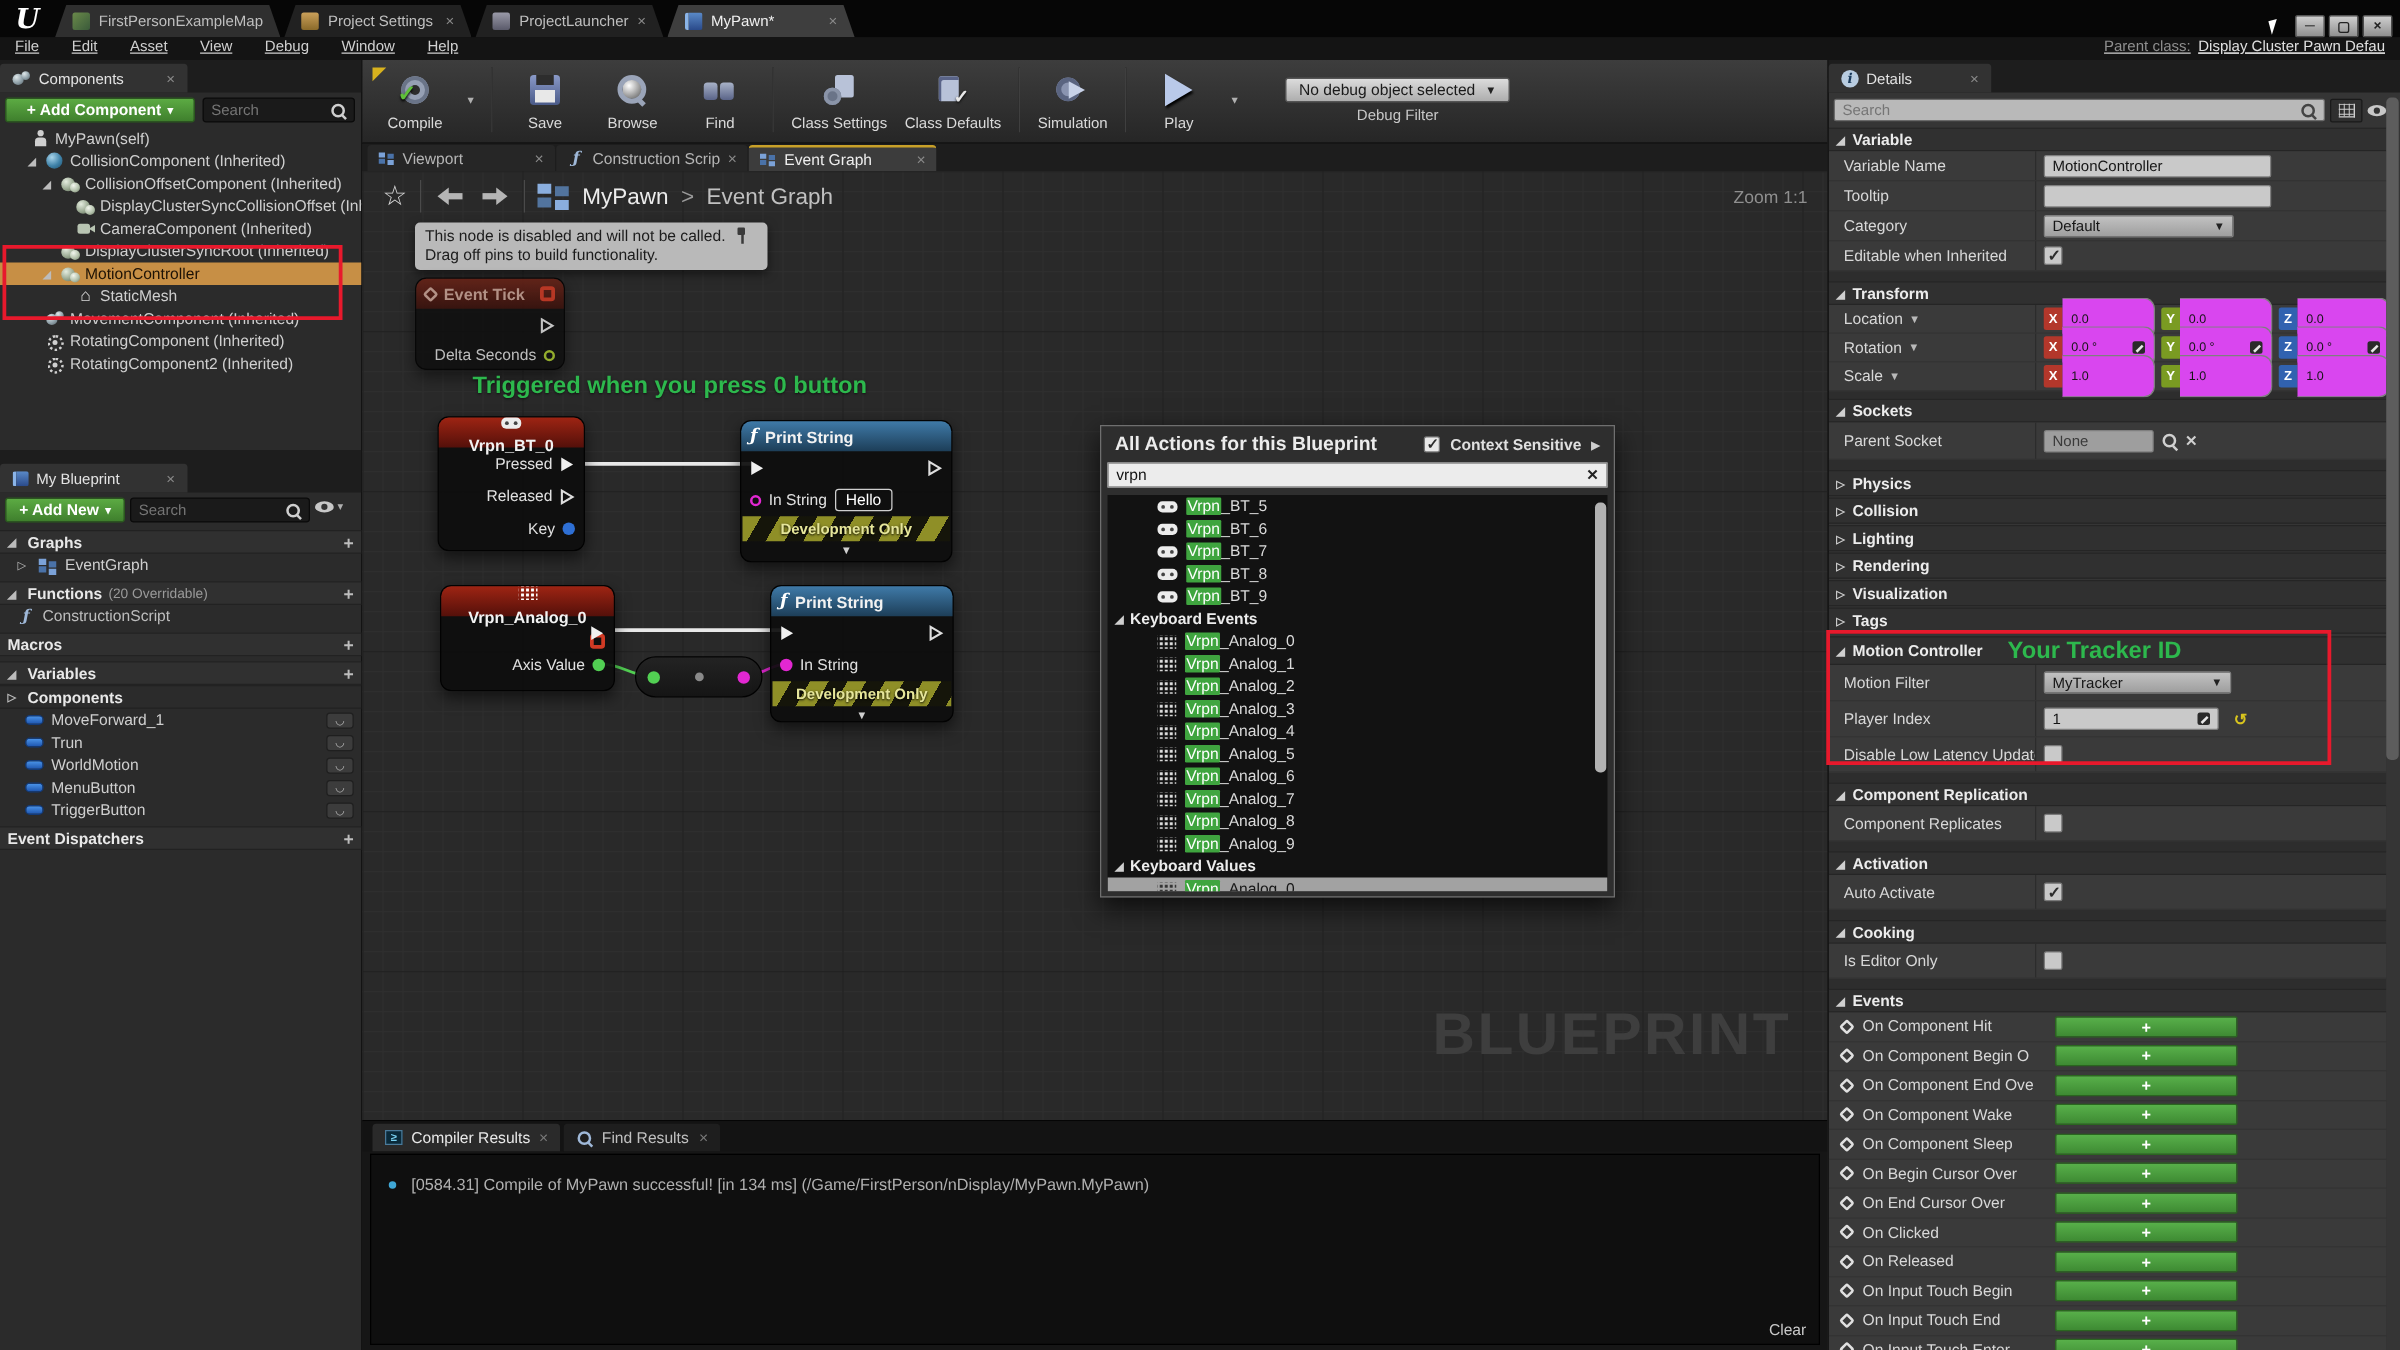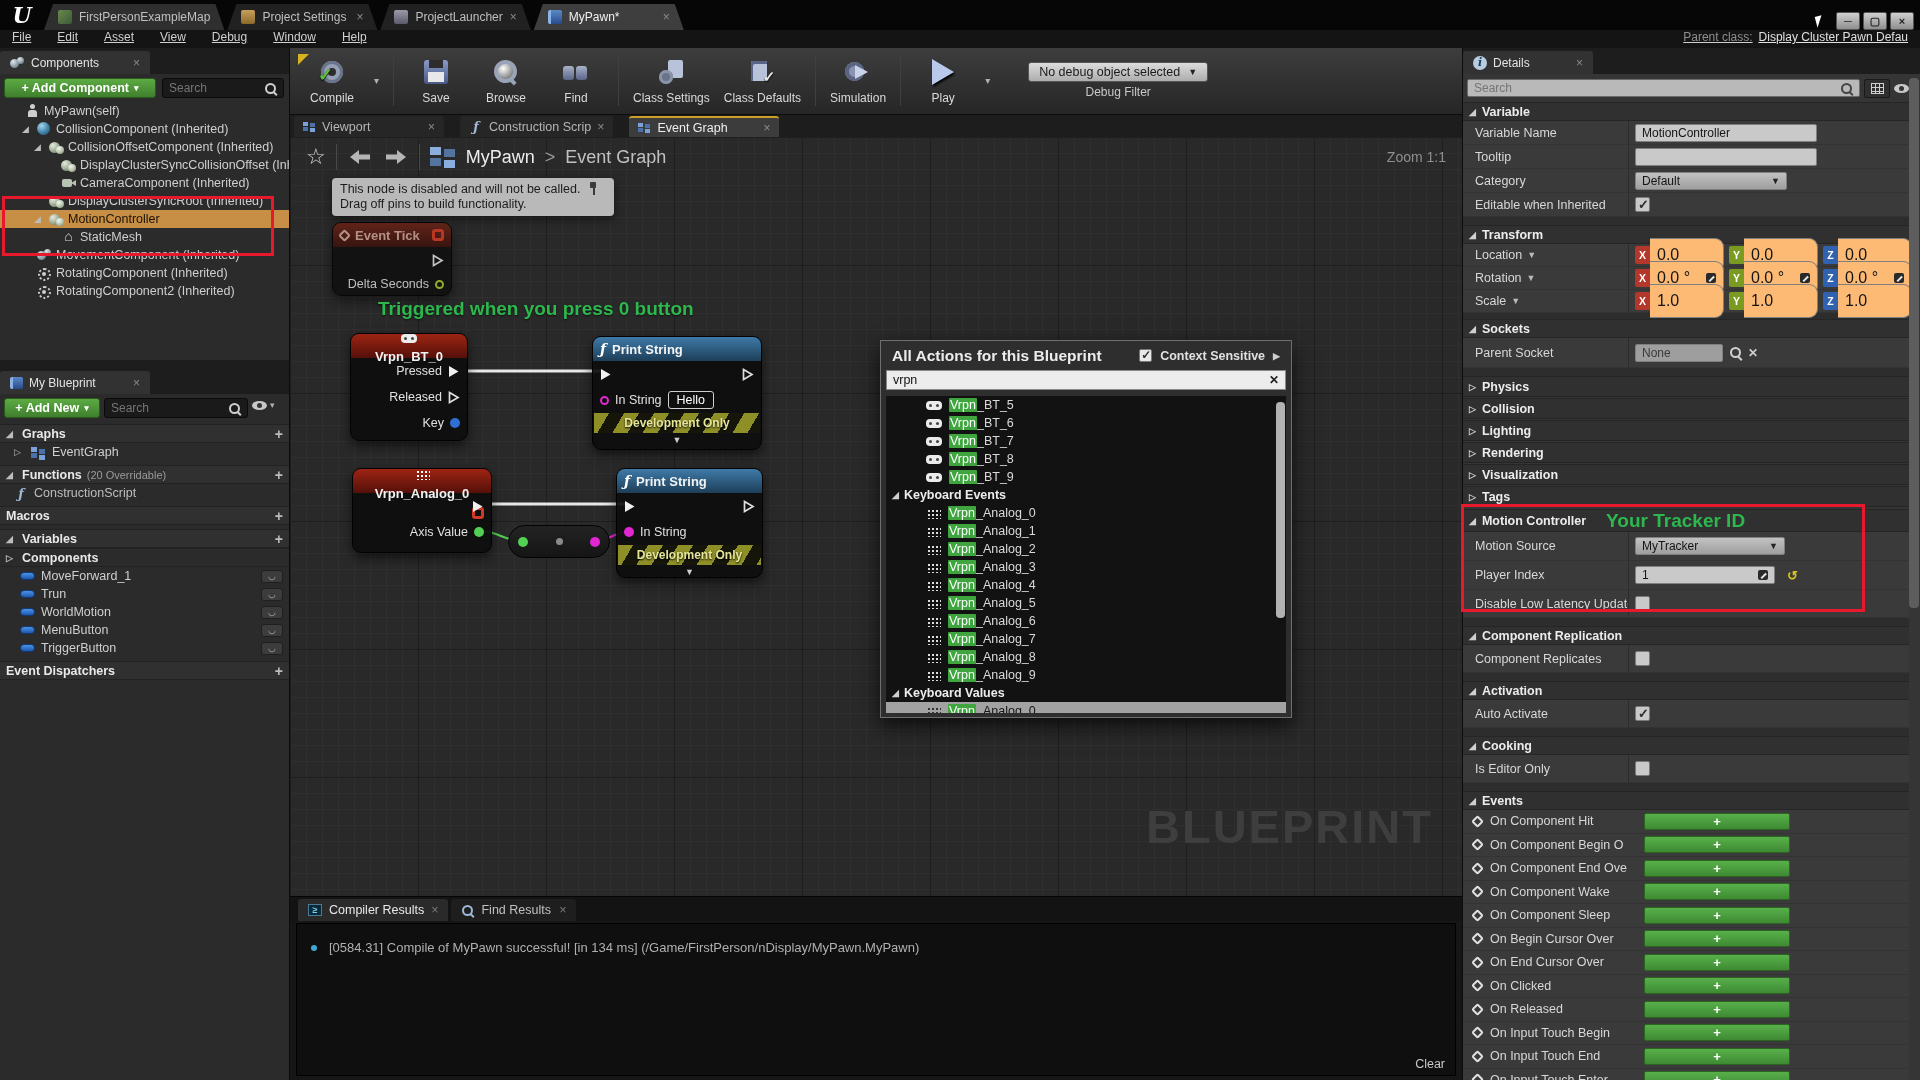--- a/index.html
+++ b/index.html
@@ -106,21 +106,21 @@
   .simic::before{content:"";position:absolute;left:0;top:2px;width:19px;height:19px;border-radius:50%;background:#8a94b0;box-shadow:0 0 0 4px #5a6480 inset;}
   .simic::after{content:"";position:absolute;left:10px;top:5px;border-top:7px solid transparent;border-bottom:7px solid transparent;border-left:13px solid #c8d2e8;}
   .playic{width:0;height:0;border-top:13px solid transparent;border-bottom:13px solid transparent;border-left:22px solid #b9c9e9;filter:drop-shadow(1px 2px 1px #000);}
   #debugfilter{margin-left:24px;display:flex;flex-direction:column;align-items:center;gap:3px;}
   .debugdd{background:linear-gradient(#dcdcdc,#adadad);border:1px solid #555;border-radius:3px;color:#1a1a1a;font-size:12.5px;padding:2px 10px;display:flex;gap:8px;align-items:center;}
   .debugdd .dda{font-size:9px;color:#222;}
   #dflabel{color:#c8c8c8;}
 
   
   #grapharea{left:290px;top:115px;width:1172px;height:781px;background:#232323;}
-  #gtabs{height:22px;background:#1d1d1d;display:flex;align-items:flex-end;gap:16px;padding-left:4px;}
+  #gtabs{height:22px;background:#1d1d1d;display:flex;align-items:flex-end;gap:1px;padding-left:4px;}
   .gtab{height:21px;display:flex;align-items:center;gap:6px;padding:0 9px;min-width:150px;background:#262626;color:#b5b5b5;border-radius:3px 3px 0 0;font-size:12.5px;}
   .gtab.active{background:#3c3c3c;color:#eee;border-top:2px solid #c8a028;}
   .gtab .x{margin-left:auto;color:#8a8a8a;}
   .minibp{width:13px;height:10px;position:relative;flex:none;}
   .minibp::before{content:"";position:absolute;left:0;top:0;width:5px;height:4px;background:#7ba2d8;box-shadow:7px 1px 0 #4a72a8,0 5px 0 #4a72a8,7px 6px 0 #7ba2d8;}
   #canvas{position:absolute;left:0;top:22px;width:1172px;height:759px;overflow:hidden;background-color:#292929;
     background-image:linear-gradient(#1e1e1e 1px,transparent 1px),linear-gradient(90deg,#1e1e1e 1px,transparent 1px),linear-gradient(#2f2f2f 1px,transparent 1px),linear-gradient(90deg,#2f2f2f 1px,transparent 1px);
     background-size:128px 128px,128px 128px,16px 16px,16px 16px;}
   #gnav{position:absolute;left:0;top:0;width:1172px;height:40px;display:flex;align-items:center;gap:10px;padding:0 16px;color:#c8c8c8;}
   .star{font-size:22px;color:#d8d8d8;}
@@ -216,21 +216,21 @@
   .lfield{background:#c9c9c9;border:1px solid #7f7f7f;border-radius:2px;height:18px;display:flex;align-items:center;padding:0 6px;color:#151515;font-size:12px;}
   .ddfield{background:linear-gradient(#c2c2c2,#9e9e9e);justify-content:space-between;}
   .ddfield .dda{font-size:9px;color:#222;}
   .cb{width:15px;height:15px;background:#c9c9c9;border:1px solid #7a7a7a;border-radius:2px;position:relative;flex:none;}
   .cb.checked::after{content:"✓";position:absolute;left:2px;top:-1px;color:#2d2d2d;font-weight:bold;font-size:13px;}
   .axis{display:flex;align-items:center;margin-right:5px;}
   .axtag{width:15px;height:18px;display:flex;align-items:center;justify-content:center;color:#fff;font-weight:bold;font-size:10.5px;border-radius:2px 0 0 2px;}
   .axtag.x{background:#b3372b;}
   .axtag.y{background:#7a9b22;}
   .axtag.z{background:#3162b0;}
-  .axfield{width:74px;height:34px;background:#fdba74;border:1px solid #7f7f7f;border-left:none;border-radius:0 9px 9px 0;display:flex;align-items:center;padding:0 7px;color:#151515;font-size:16px;}
+  .axfield{width:74px;height:34px;background:#d946ef;border:1px solid #7f7f7f;border-left:none;border-radius:0 9px 9px 0;display:flex;align-items:center;padding:0 7px;color:#151515;font-size:10px;}
   .dial{margin-left:auto;width:10px;height:10px;background:#2a2a2a;border-radius:2px;position:relative;}
   .dial::after{content:"";position:absolute;left:2px;top:4.5px;width:7px;height:1.5px;background:#e8e8e8;transform:rotate(-45deg);}
   .resetic{color:#d8c41e;font-weight:bold;font-size:13px;margin-left:6px;}
   .labdd{color:#b9b9b9;font-size:9px;margin-left:5px;}
   .evrow{position:relative;display:flex;align-items:center;height:23.5px;background:#3a3a3a;border-bottom:1px solid #333;}
   .evicon{width:9px;height:9px;border:2px solid #e0e0e0;transform:rotate(45deg);border-radius:2px;margin:0 8px 0 10px;flex:none;}
   .evlabel{width:140px;color:#d8d8d8;font-size:12.5px;white-space:nowrap;overflow:hidden;flex:none;}
   .plusbtn{width:146px;height:17px;background:linear-gradient(#58b04a,#3e8a33);border:1px solid #2a661f;border-radius:2px;color:#fff;font-weight:bold;font-size:13px;display:flex;align-items:center;justify-content:center;margin-left:14px;}
   #rscroll{position:absolute;right:1px;top:30px;width:10px;height:530px;background:#5d5d5d;border-radius:4px;}
   .greenlabel{color:#2db84d;font-weight:bold;font-size:19px;}
@@ -1027,21 +1027,21 @@
             <span>Tags</span>
           </div>
         </div>
 
       <div class="dsec" style="margin-top:2px;height:23px">
         <span class="tri">◢</span>
         <span>Motion Controller</span>
         <span class="greenlabel" style="margin-left:14px">Your Tracker ID</span>
       </div>
       <div class="drow" style="height:29px">
-        <span class="dlabel">Motion Source</span>
+        <span class="dlabel">Motion Filter</span>
         <span class="dval">
             <span class="lfield ddfield" style="width:150px">
               <span>MyTracker</span>
               <span class="dda">▼</span>
             </span>
           </span>
       </div>
       <div class="drow" style="height:29px">
         <span class="dlabel">Player Index</span>
         <span class="dval">

